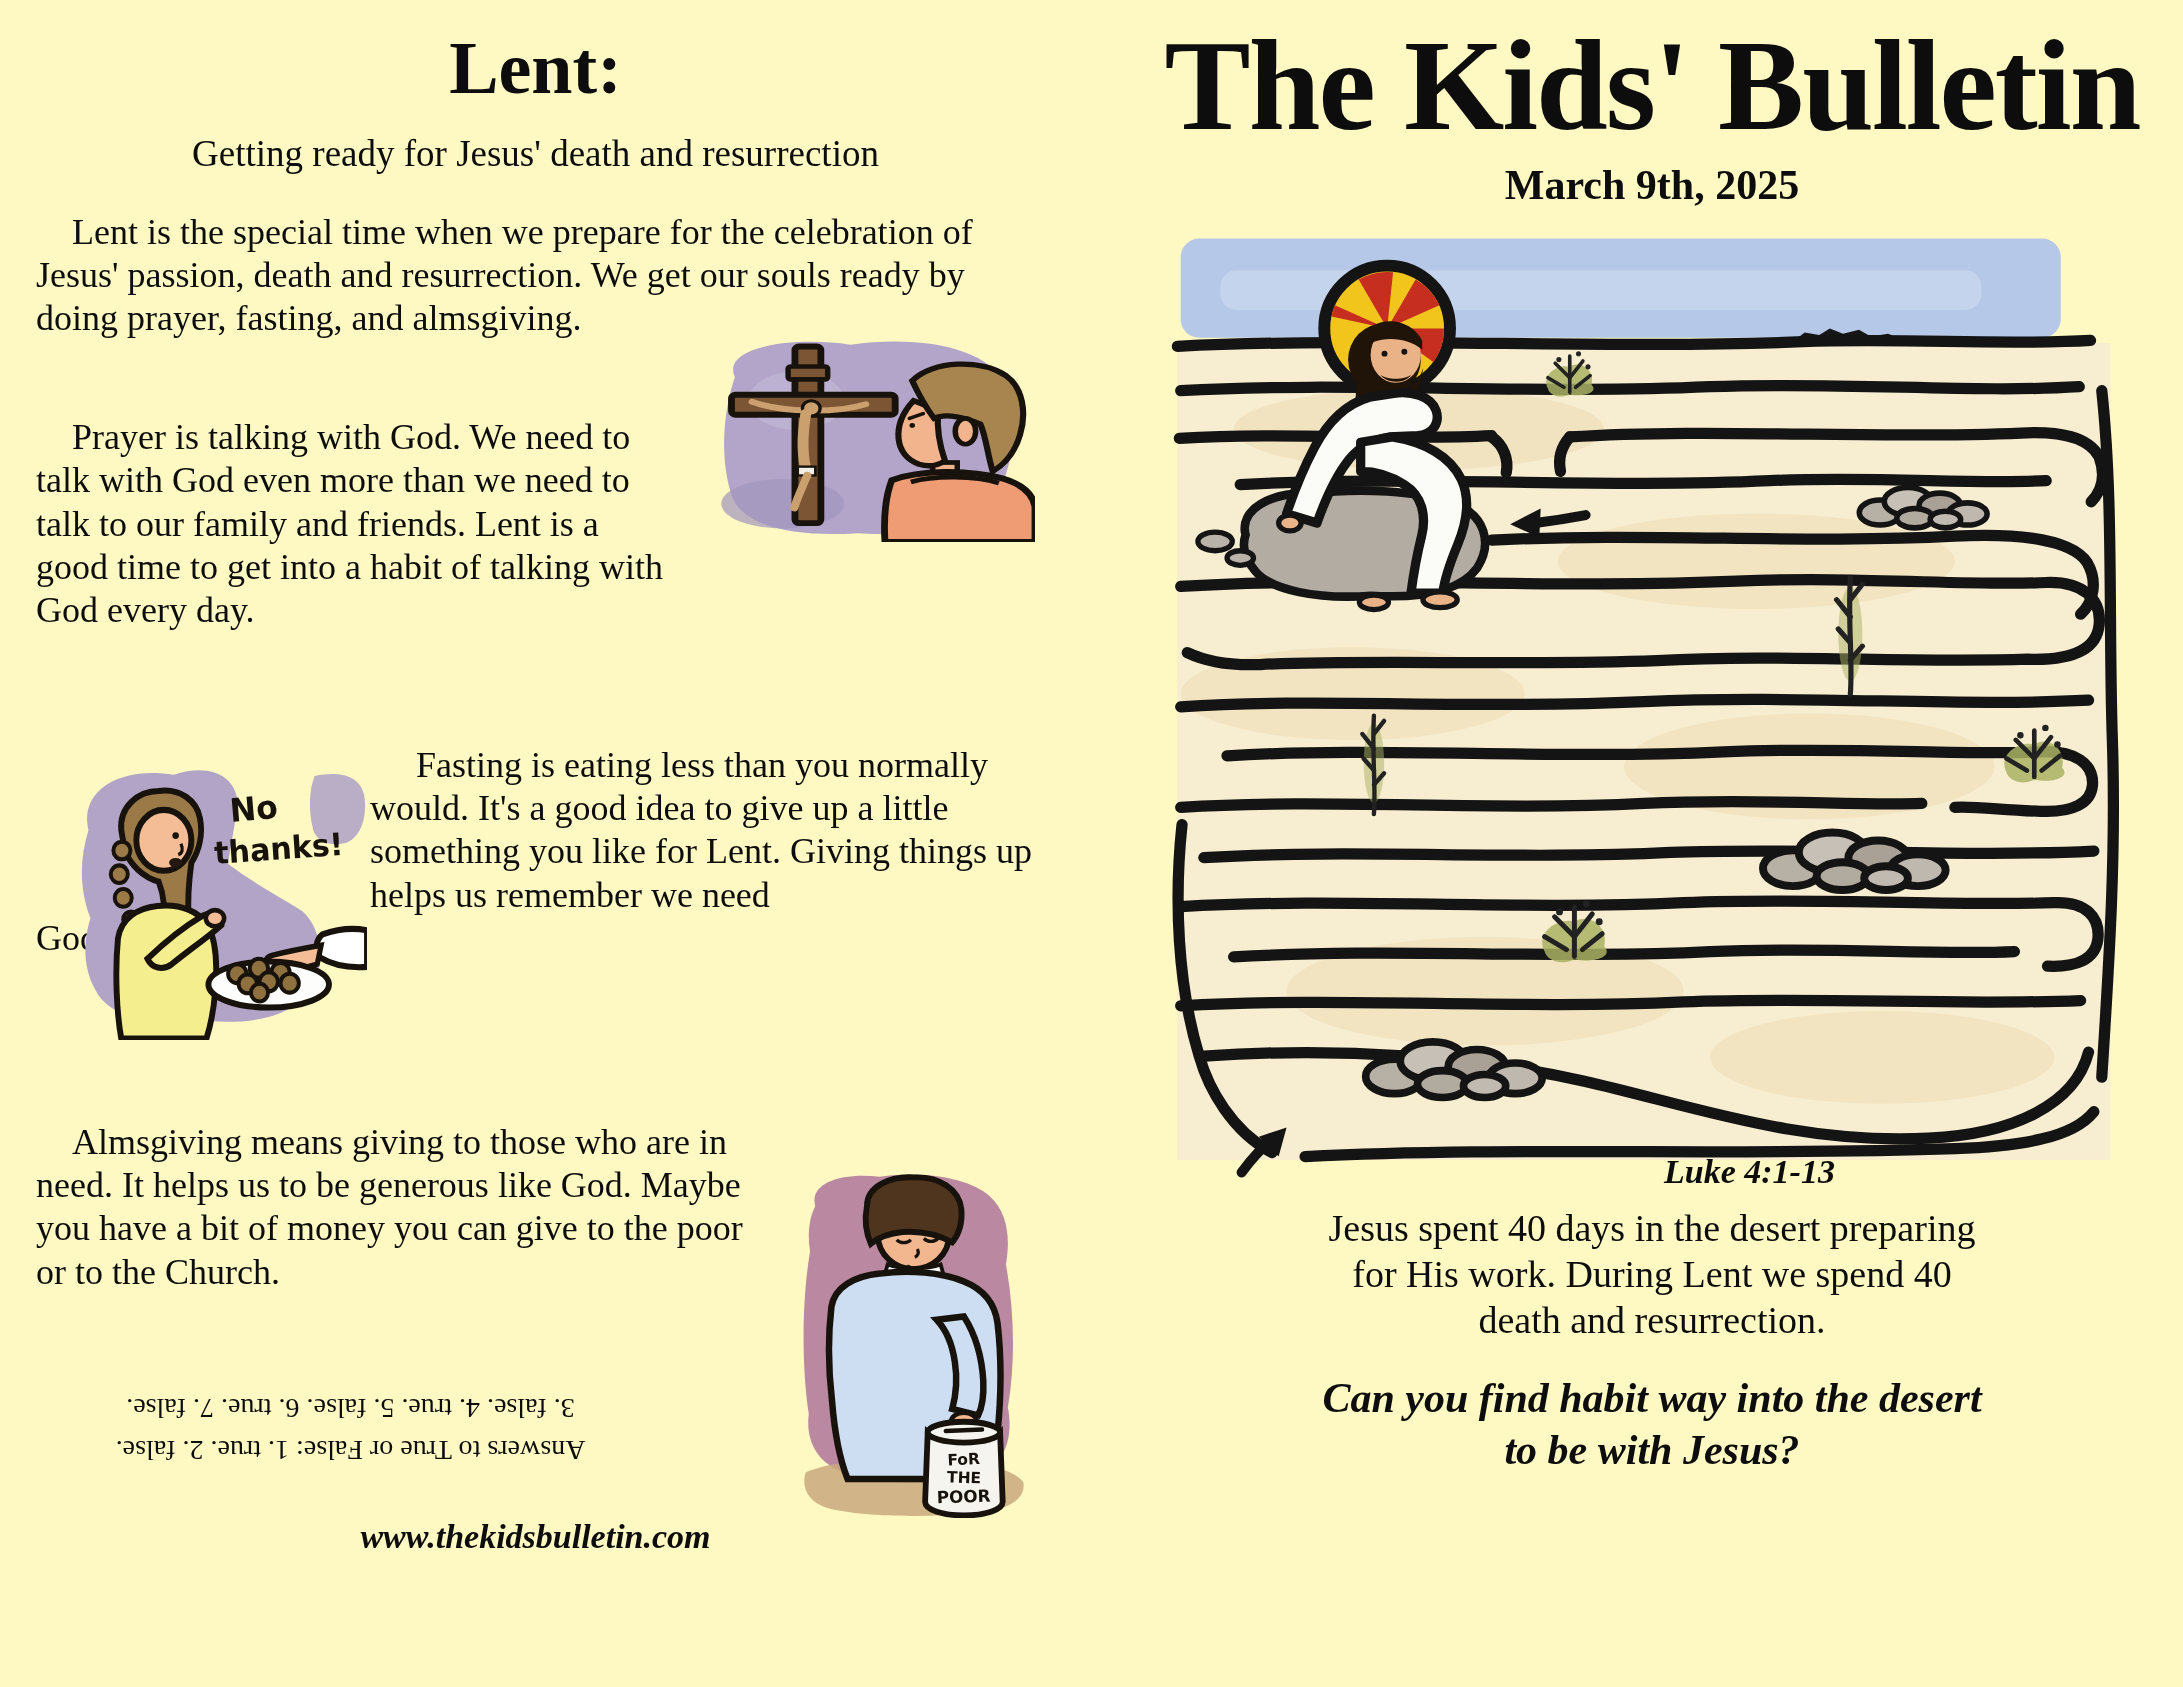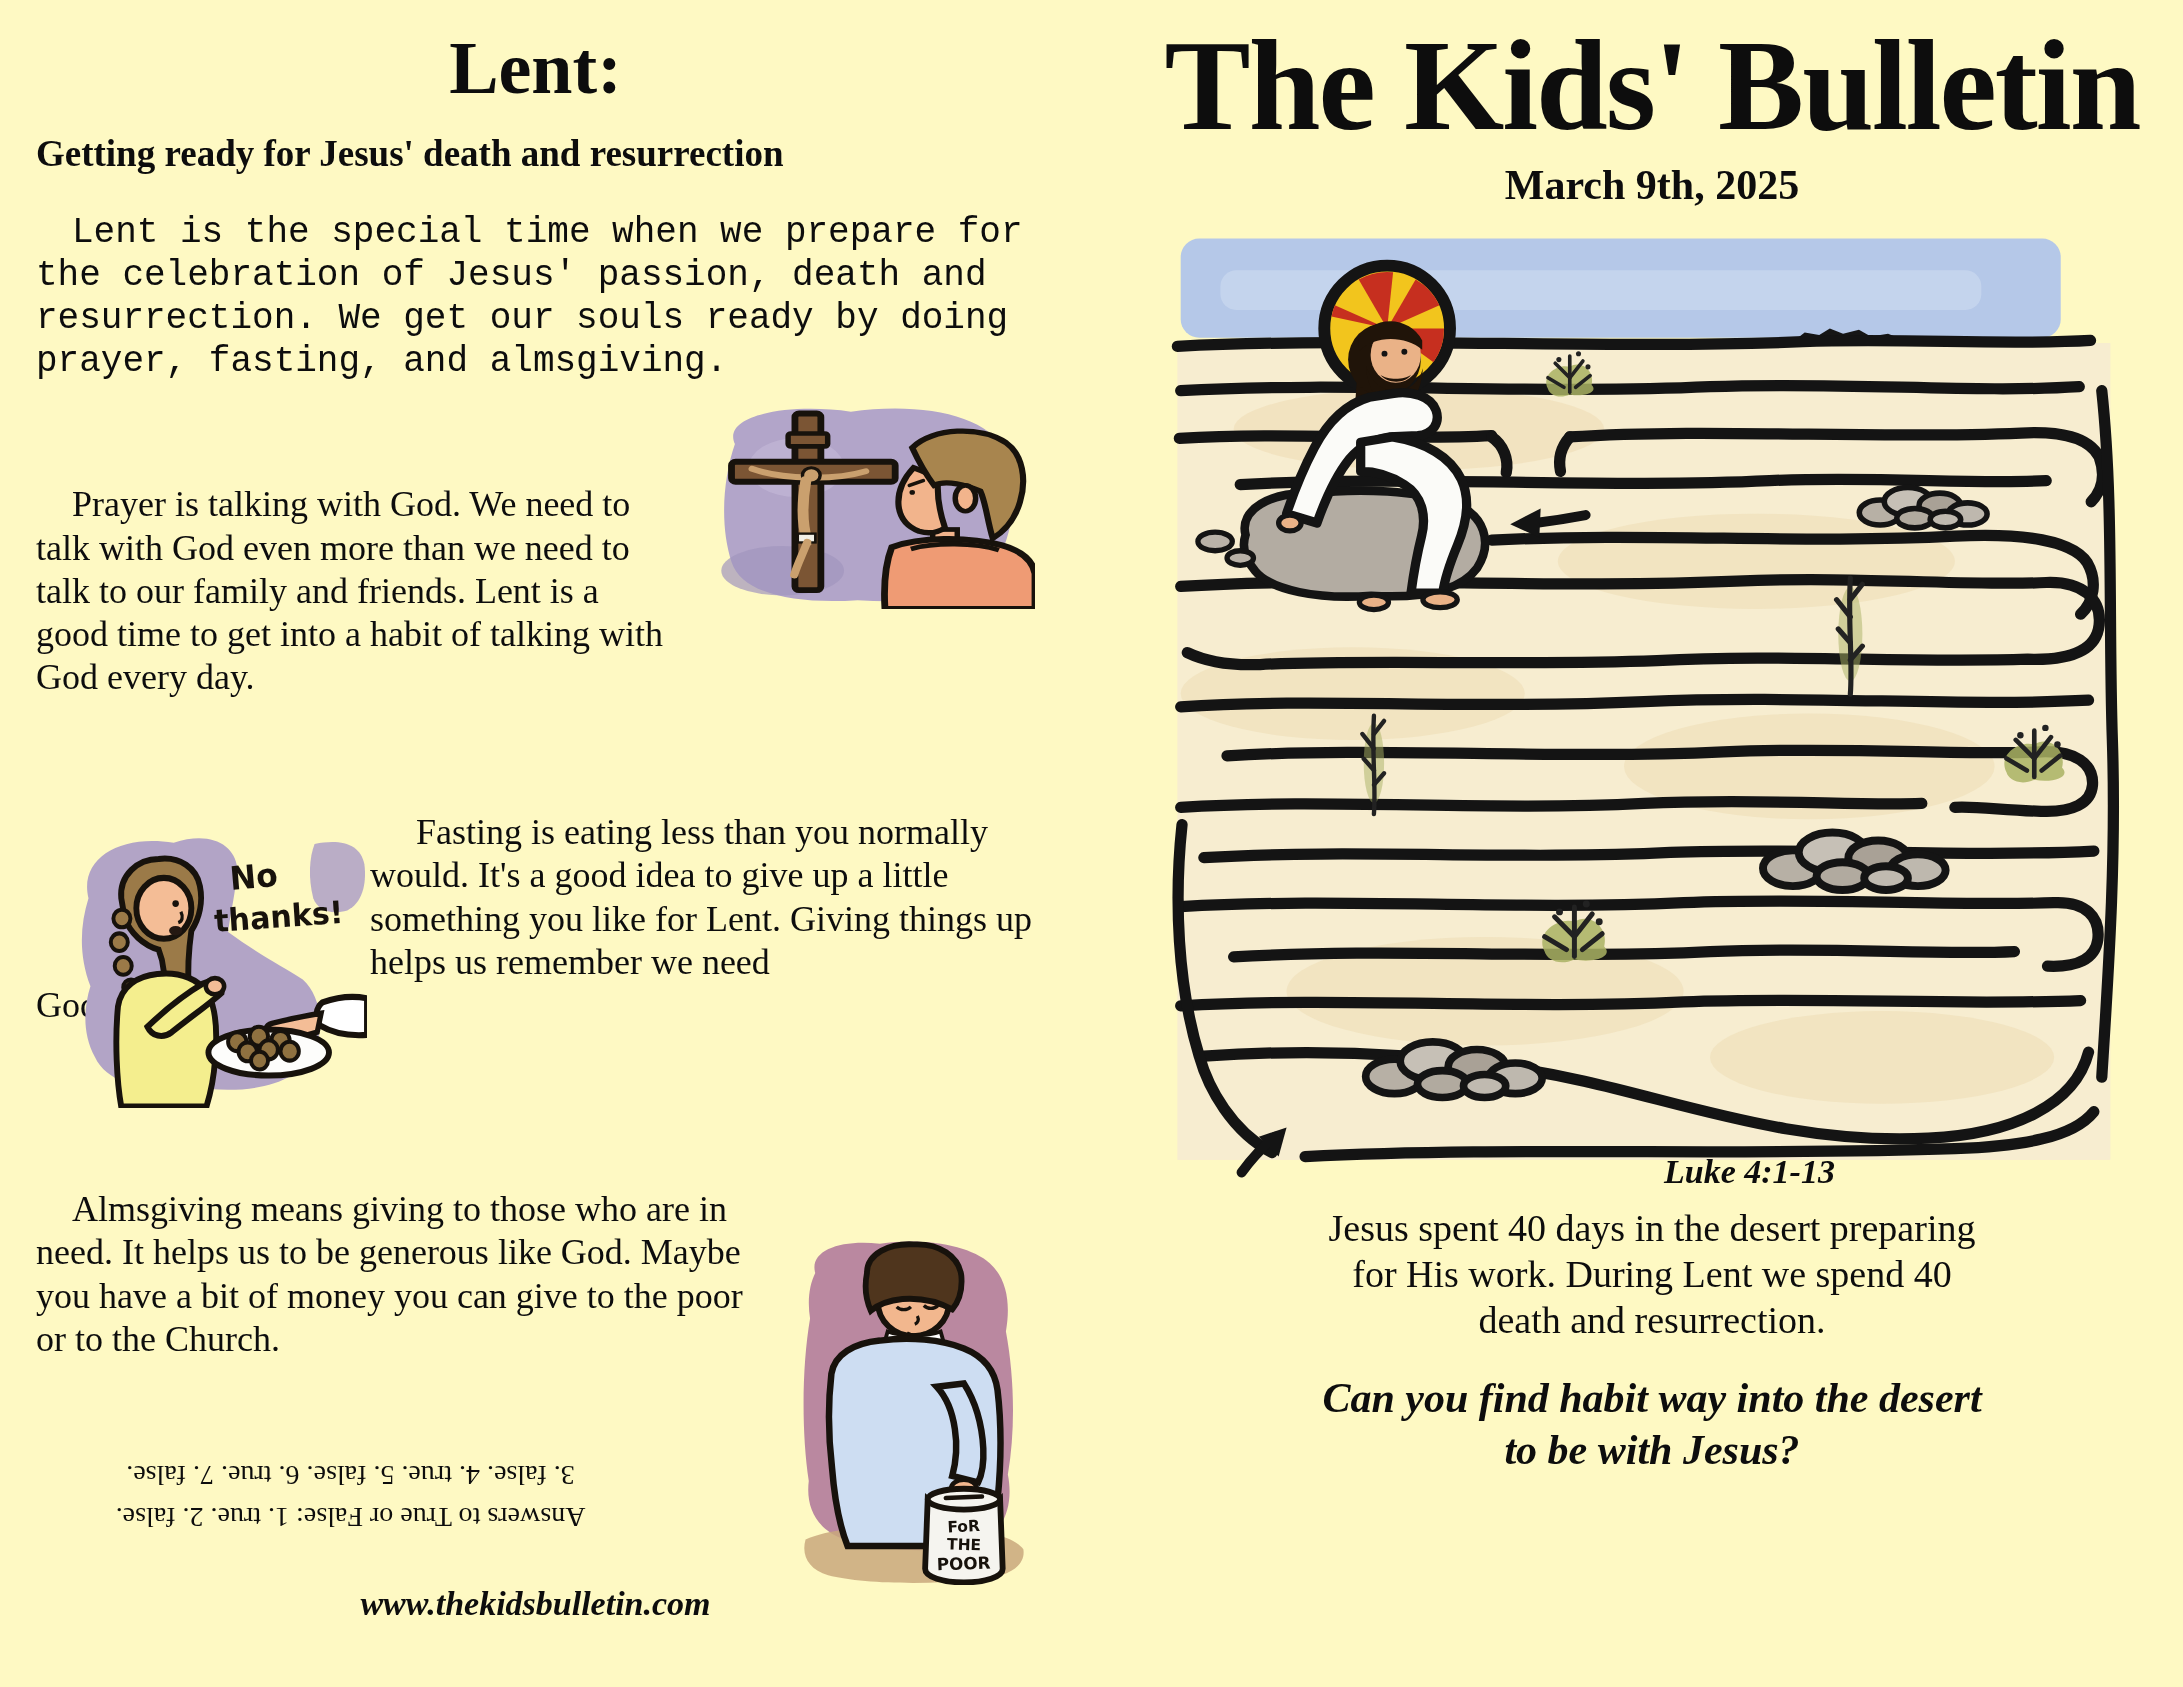--- a/index.html
+++ b/index.html
@@ -2,25 +2,25 @@
 <html style="font-size:10.6px"><head>
 <meta charset="utf-8">
 <style>
   html,body{margin:0;padding:0;background:#e8e8e8;}
   #sheet{position:relative;width:2183px;height:1687px;background:#fef9c3;
          font-family:"Liberation Serif",serif;color:#0d0d0d;overflow:hidden;}
 
   
   #left-page{position:absolute;left:36px;top:16.5px;width:999px;}
   .lp-title{font-size:74px;font-weight:bold;text-align:center;line-height:1.05;margin:13.2px 0 26.5px 0;}
-  .lp-subtitle{font-size:37px;font-weight:bold;text-align:left;line-height:1.1;margin:12px 0 36px 0;}
+  .lp-subtitle{font-size:37px;font-weight:normal;text-align:center;line-height:1.1;margin:12px 0 36px 0;}
   .body-text{font-size:36px;line-height:1.2;}
   .para{margin:0 0 0 0;}
   .indent{text-indent:36px;}
-  #intro-para{margin-bottom:100px;font-family:Liberation Mono, monospace;}
+  #intro-para{margin-bottom:76px;}
   #prayer-para{margin-bottom:112px;}
   #crucifix-fig{float:right;width:341px;height:212px;margin:-86px 0 10px 16.5px;}
   #fasting-section{position:relative;min-height:308px;margin-bottom:69px;}
   #nothanks-fig{position:absolute;left:23px;top:5.3px;width:308px;height:291px;}
   #fasting-main{padding-left:334px;text-indent:46px;}
   #fasting-tail{margin-top:0;}
   #alms-para{margin-bottom:0;}
   #alms-fig{float:right;width:265px;height:351px;margin:46px 0 0 16px;}
   #answers{width:629px;margin-top:93px;text-align:center;font-size:28px;line-height:1.5;
            transform:rotate(180deg);}

